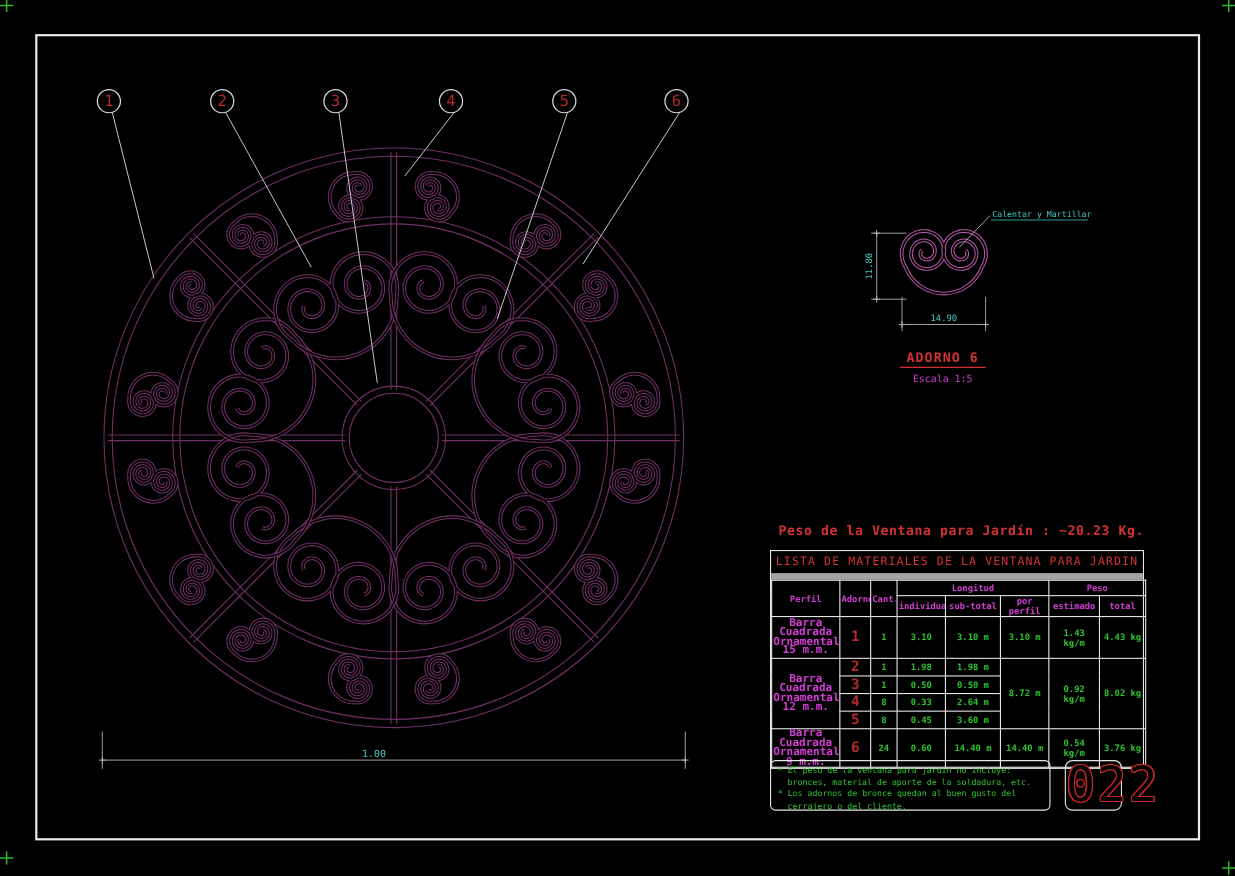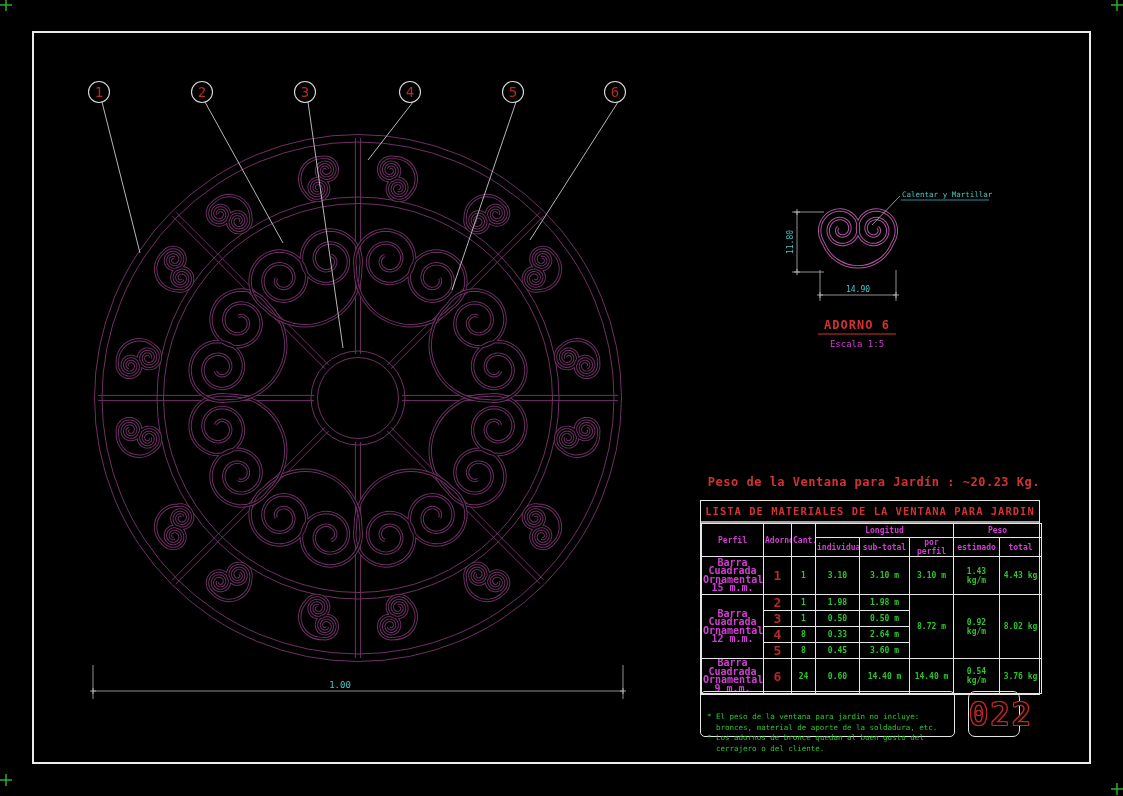--- a/index.html
+++ b/index.html
@@ -8,39 +8,39 @@
   #cad-svg{position:absolute;left:0;top:0;}
 
   
   .weight-line{position:absolute;left:700px;top:475px;width:340px;text-align:right;
     color:#d23232;font-size:12px;font-weight:bold;letter-spacing:0.5px;}
 
   
   .mat-box{position:absolute;left:700px;top:500px;width:340px;border:1px solid #e6e6e6;
     box-sizing:border-box;background:#000;}
   .mat-title{height:20px;line-height:20px;text-align:center;color:#d23232;
-    font-size:10.5px;font-weight:bold;letter-spacing:1px;border-bottom:2px solid #a3a3a3;}
+    font-size:10.5px;font-weight:normal;letter-spacing:1px;border-bottom:6px solid #a3a3a3;}
   table.mat{border-collapse:collapse;table-layout:fixed;width:100%;}
   table.mat td,table.mat th{border:1px solid #e6e6e6;padding:0 1px;text-align:center;
     overflow:hidden;font-weight:bold;}
   .h-mag{color:#d03fd0;font-size:8px;}
   .v-green{color:#2ec42e;font-size:8px;}
   .p-mag{color:#d03fd0;font-size:10px;line-height:8.5px;white-space:pre-line;}
   .a-red{color:#b32a2a;font-size:13px;}
 
   
   .notes-box{position:absolute;left:700px;top:691px;width:255px;height:46px;
     border:1px solid #e6e6e6;border-radius:5px;box-sizing:border-box;
-    padding:20px 5px 0 6px;color:#2ec42e;font-size:7.5px;line-height:10.5px;}
+    padding:4px 5px 0 6px;color:#2ec42e;font-size:7.5px;line-height:10.5px;}
   .note{padding-left:9px;text-indent:-9px;}
 
   
   .num-box{position:absolute;left:968px;top:691px;width:52px;height:46px;
     border:1px solid #e6e6e6;border-radius:7px;box-sizing:border-box;
-    text-align:left;line-height:44px;font-size:32px;letter-spacing:2px;
+    text-align:left;line-height:44px;font-size:44px;letter-spacing:2px;
     color:#000;text-shadow:-1px 0 #c52727,1px 0 #c52727,0 -1px #c52727,0 1px #c52727,
       -1px -1px #c52727,1px 1px #c52727,-1px 1px #c52727,1px -1px #c52727;}
 </style>
 </head>
 <body>
 
 <div class="canvas">
 
   <svg id="cad-svg" width="1123" height="796" viewBox="0 0 1123 796">
       <rect x="33" y="32" width="1057" height="731" fill="none" stroke="#ececec" stroke-width="2"></rect>

